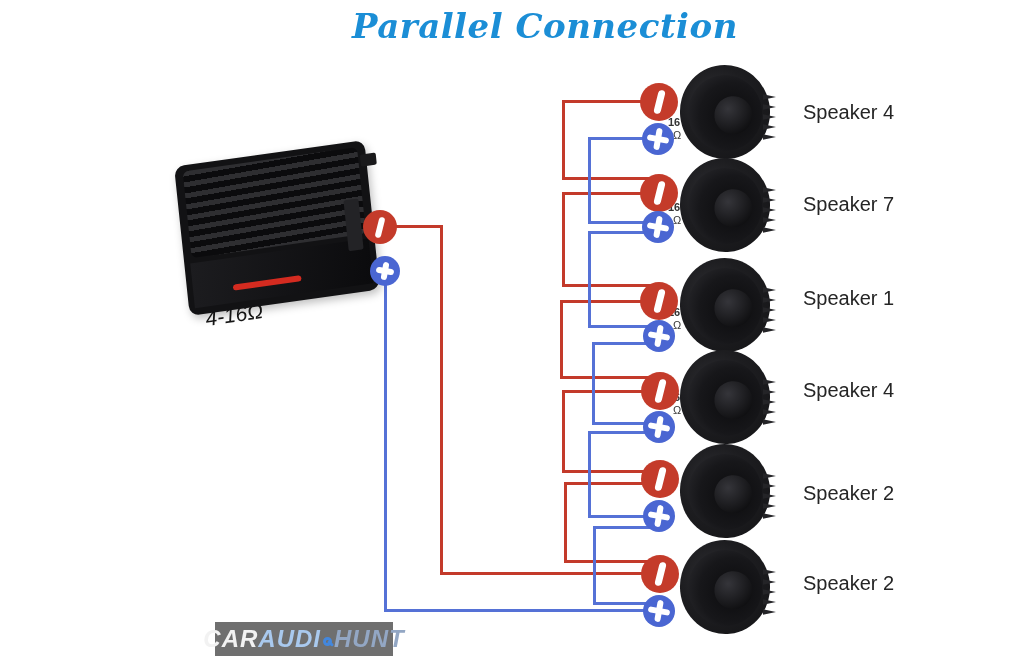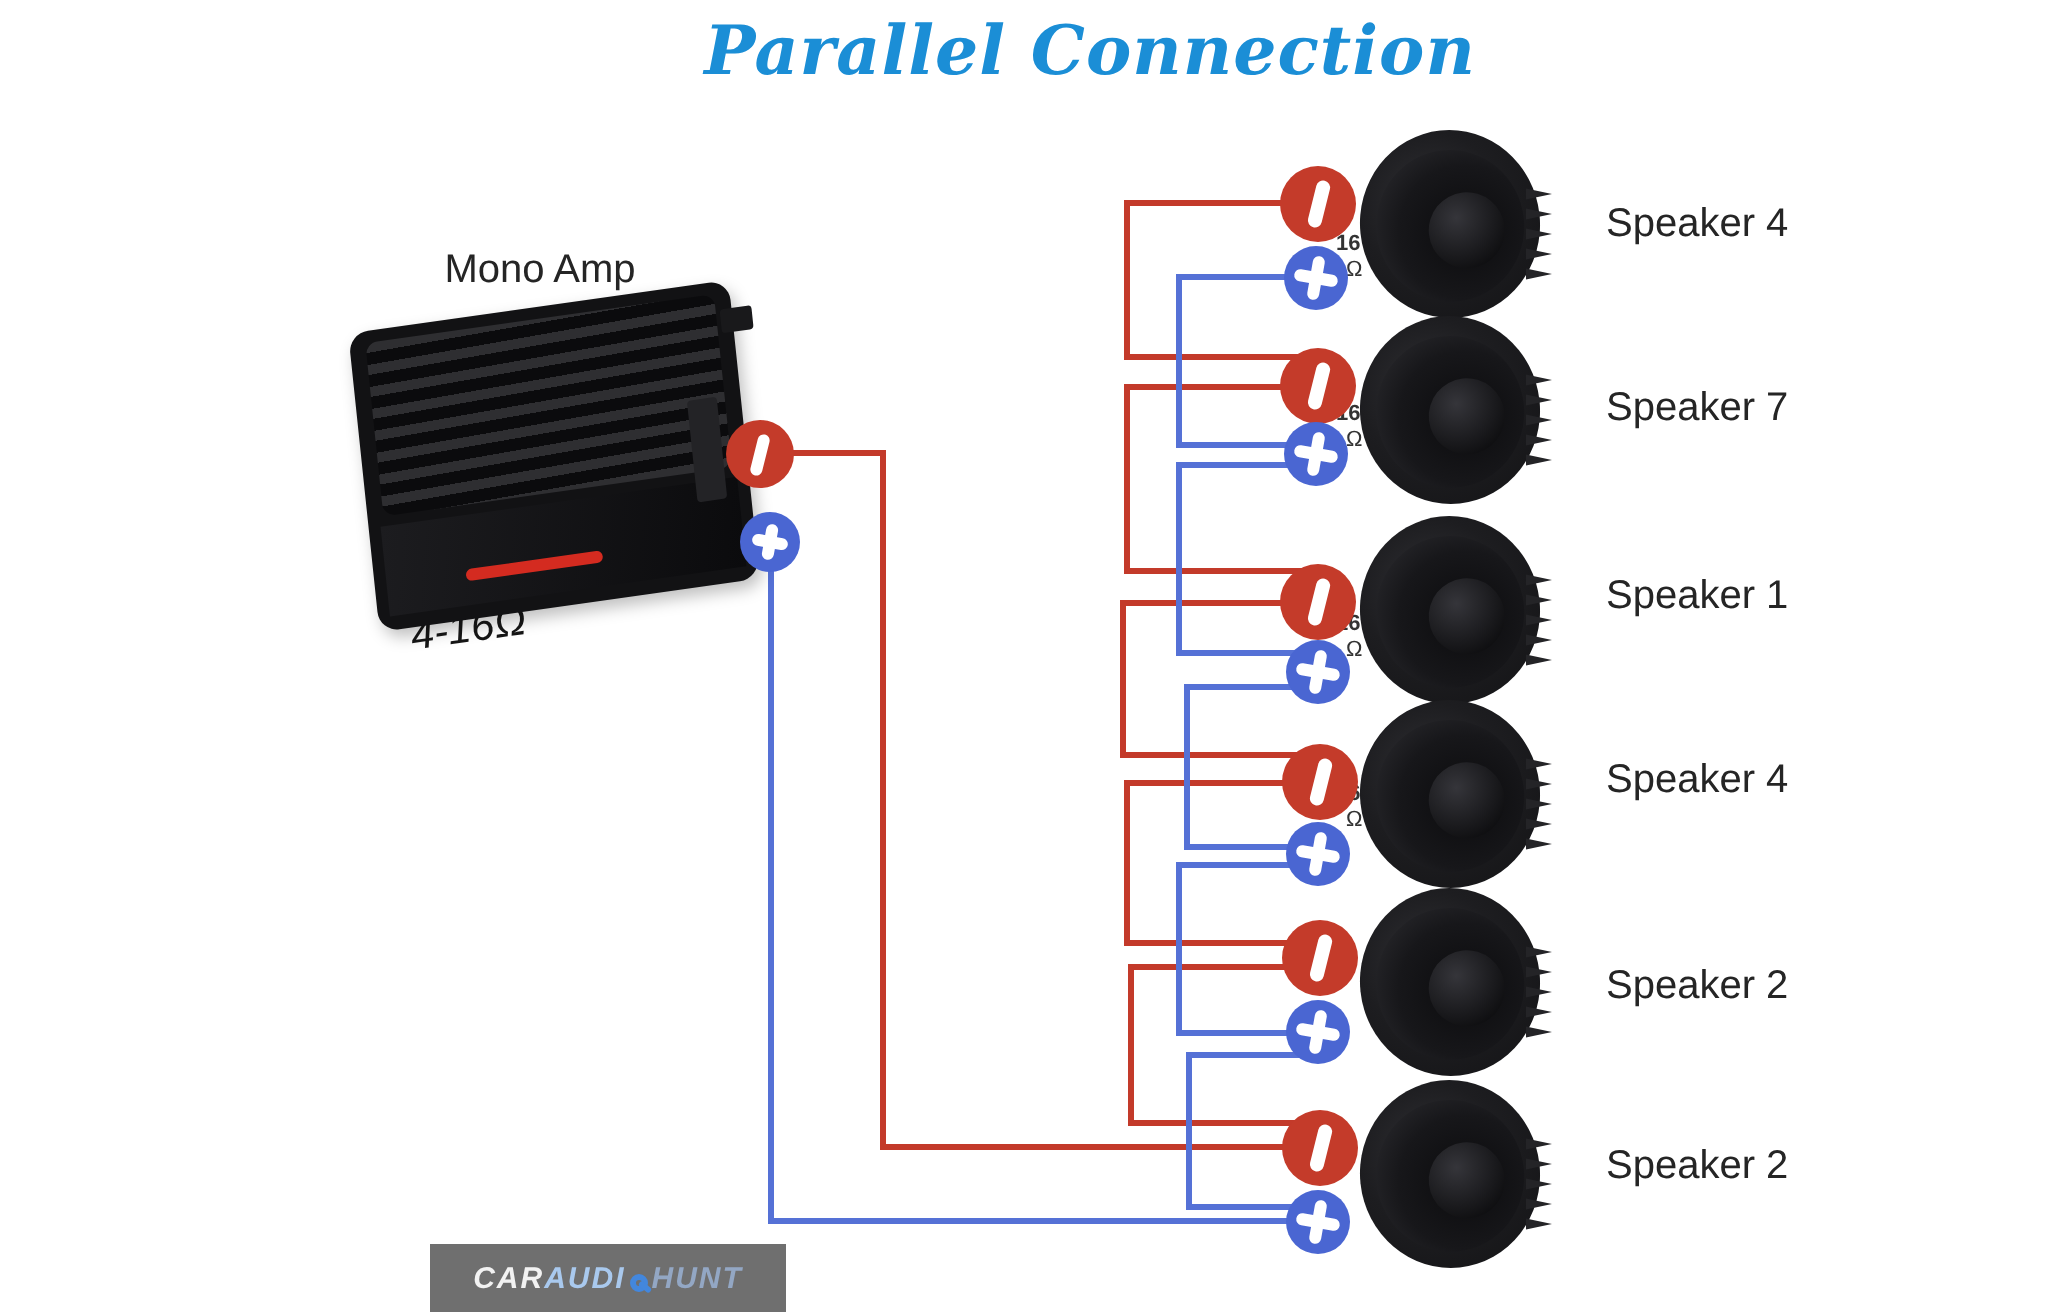--- a/index.html
+++ b/index.html
@@ -67,21 +67,21 @@
   .spk-tab{width:13px;height:8px;background:#242427;clip-path:polygon(0 15%,100% 50%,0 85%);}
 
   .spk-label{position:absolute;left:803px;font-size:20px;color:var(--text-dark);z-index:4;white-space:nowrap;}
   .imp-label{position:absolute;left:668px;width:30px;z-index:4;color:#333;
              font-size:11px;font-weight:bold;line-height:13px;}
   .imp-label .unit{display:block;margin-left:5px;font-weight:normal;}
 
   
   .watermark{position:absolute;left:215px;top:622px;width:178px;height:34px;
              background:var(--watermark-bg);display:flex;align-items:center;justify-content:center;z-index:6;}
-  .wm{display:flex;align-items:center;font-style:italic;font-weight:800;font-size:15px;letter-spacing:1px;}
+  .wm{display:flex;align-items:center;font-style:italic;font-weight:800;font-size:24px;letter-spacing:1px;}
   .wm-car{color:#f2f2f2;}
   .wm-audi{color:#a9c9ee;}
   .wm-hunt{color:#93a7c4;}
   .wm-lens{display:inline-block;width:9px;height:9px;border:3px solid #4387dd;border-radius:50%;
            position:relative;margin:0 2px;transform:translateY(2px);}
   .wm-lens::after{content:"";position:absolute;width:7px;height:3px;background:#4387dd;
                   right:-5px;bottom:-2px;transform:rotate(40deg);border-radius:2px;}
 </style>
 </head>
 <body>
@@ -130,21 +130,20 @@
   <div class="w blue" style="left:592px;top:422px;width:62px;height:3px;"></div>
 
   <div class="w blue" style="left:589px;top:431px;width:71px;height:3px;"></div>
   <div class="w blue" style="left:588px;top:431px;width:3px;height:87px;"></div>
   <div class="w blue" style="left:588px;top:515px;width:66px;height:3px;"></div>
 
   <div class="w blue" style="left:594px;top:526px;width:66px;height:3px;"></div>
   <div class="w blue" style="left:593px;top:526px;width:3px;height:78px;"></div>
   <div class="w blue" style="left:593px;top:602px;width:60px;height:3px;"></div>
 
-  <div class="amp-label">Mono Amp</div>
   <div class="amp-body">
     <div class="amp-fins"></div>
     <div class="amp-lower"></div>
     <div class="amp-stripe"></div>
     <div class="amp-panel"></div>
     <div class="amp-bracket" style="right:-10px;top:14px;"></div>
     <div class="amp-bracket" style="right:-12px;bottom:10px;"></div>
   </div>
   <div class="amp-imp">4-16Ω</div>
   <div class="term amp-red" style="left:363px;top:210px;">

